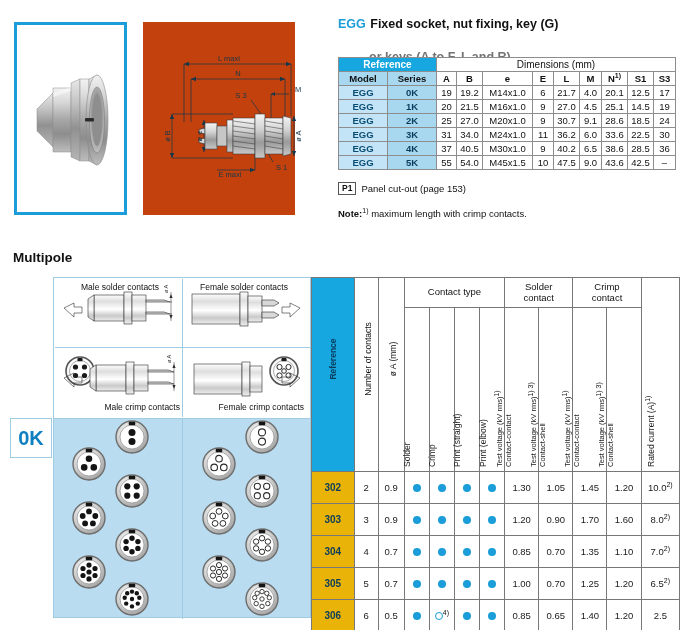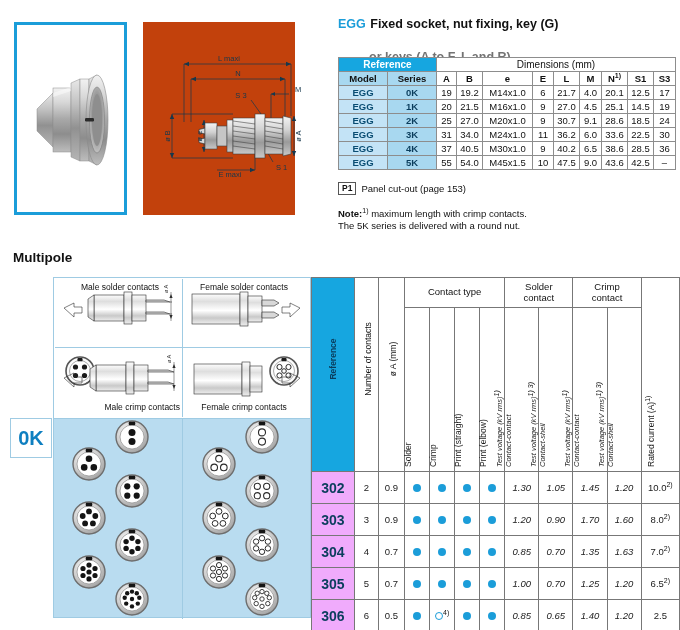--- a/index.html
+++ b/index.html
@@ -60,21 +60,21 @@
   #mp-wrap{position:absolute;left:0px;top:277px;width:680px;height:348px;}
 
   
   #contacts-box{position:absolute;left:53px;top:0px;width:258px;height:341px;
       border:1px solid #9fcbe3;box-sizing:border-box;background:#fff;}
   .quad-label{position:absolute;font-size:8.5px;color:#111;text-align:center;
       width:120px;}
   #lbl-male-solder{left:6px;top:4px;}
   #lbl-female-solder{left:130px;top:4px;}
   #lbl-male-crimp{left:6px;top:124px;text-align:right;}
-  #lbl-female-crimp{left:130px;top:124px;}
+  #lbl-female-crimp{left:130px;top:124px;text-align:right;}
   #contacts-svg{position:absolute;left:0;top:0;}
   #contacts-divider{position:absolute;left:128px;top:1px;width:1px;height:138px;
       background:#9fcbe3;}
   #contacts-hline{position:absolute;left:1px;top:69px;width:256px;height:1px;
       background:#9fcbe3;}
 
   
   #pin-area{position:absolute;left:53px;top:141px;width:258px;height:200px;
       background:#b9dcf0;border:1px solid #9fcbe3;box-sizing:border-box;}
   #pin-divider{position:absolute;left:128px;top:0;width:1px;height:200px;
@@ -99,32 +99,32 @@
   #mp-table .vert span{position:absolute;left:50%;bottom:4px;
       transform-origin:bottom left;transform:rotate(-90deg) translateX(0);
       white-space:nowrap;font-size:8.5px;line-height:9px;text-align:left;
       margin-left:-4.5px;}
   #mp-table .vert2{height:164px;position:relative;background:#fff;}
   #mp-table .vert2 span{position:absolute;left:50%;bottom:4px;
       transform-origin:bottom left;transform:rotate(-90deg);
       white-space:nowrap;font-size:7.5px;line-height:9px;text-align:left;
       margin-left:-9px;}
   #mp-table .grp{height:30px;font-size:9.5px;line-height:10.5px;color:#111;}
-  #mp-table .refcell{background:#f0abfc;color:#0a3d5c;font-weight:bold;
-      font-size:14px;}
+  #mp-table .refcell{background:#eab308;color:#0a3d5c;font-weight:bold;
+      font-size:10px;}
   #mp-table .datarow td{height:32px;}
   .dot-f{display:inline-block;width:8px;height:8px;border-radius:50%;
       background:#1b9dd9;vertical-align:middle;}
   .dot-o{display:inline-block;width:8px;height:8px;border-radius:50%;
       background:#fff;border:1.2px solid #1b9dd9;vertical-align:middle;
       box-sizing:border-box;}
   .fn{font-size:7px;vertical-align:super;color:#111;line-height:0;}
   #mp-table .cw-ref{width:44px;} #mp-table .cw-num{width:25px;}
   #mp-table .cw-dia{width:27px;} #mp-table .cw-ct{width:26px;}
-  #mp-table .cw-tv{width:35px;font-style:italic;} #mp-table .cw-rc{width:39px;}
+  #mp-table .cw-tv{width:35px;} #mp-table .cw-rc{width:39px;}
 </style>
 </head>
 <body>
 
 <div id="top-section">
 
   <div id="product-photo-box">
     <svg id="product-photo" viewBox="0 0 107 187">
       <defs>
         <linearGradient id="metal" x1="0" y1="0" x2="0" y2="1">
@@ -362,21 +362,20 @@
       </tr>
     </tbody>
   </table>
 
   <div id="p1-line">
     <span id="p1-box">P1</span><span id="p1-text">Panel cut-out (page 153)</span>
   </div>
 
   <div id="note-block">
     <b>Note:</b><sup>1)</sup><span> maximum length with crimp contacts.</span><br>
-    <span>The 5K series is delivered with a round nut.</span>
   </div>
 </div>
 
 <div id="multipole-title">Multipole</div>
 
 <div id="mp-wrap">
 
   <div id="contacts-box">
     <div id="contacts-divider"></div>
     <div id="contacts-hline"></div>
@@ -722,21 +721,21 @@
         <td class="refcell cw-ref">304</td>
         <td class="cw-num">4</td>
         <td class="cw-dia">0.7</td>
         <td class="cw-ct"><span class="dot-f"></span></td>
         <td class="cw-ct"><span class="dot-f"></span></td>
         <td class="cw-ct"><span class="dot-f"></span></td>
         <td class="cw-ct"><span class="dot-f"></span></td>
         <td class="cw-tv">0.85</td>
         <td class="cw-tv">0.70</td>
         <td class="cw-tv">1.35</td>
-        <td class="cw-tv">1.63</td>
+        <td class="cw-tv">1.10</td>
         <td class="cw-rc"><span>7.0</span><sup class="fn">2)</sup></td>
       </tr>
 
       <tr class="datarow">
         <td class="refcell cw-ref">305</td>
         <td class="cw-num">5</td>
         <td class="cw-dia">0.7</td>
         <td class="cw-ct"><span class="dot-f"></span></td>
         <td class="cw-ct"><span class="dot-f"></span></td>
         <td class="cw-ct"><span class="dot-f"></span></td>

